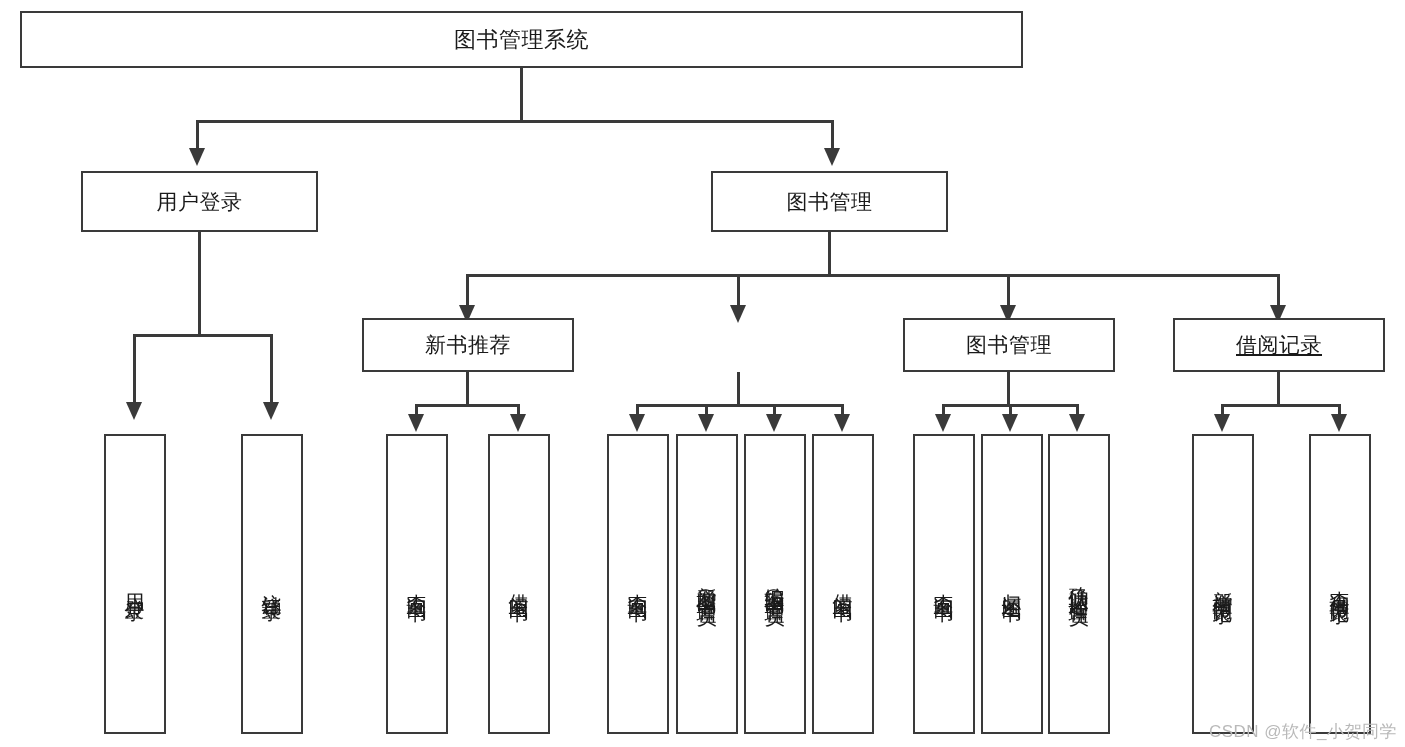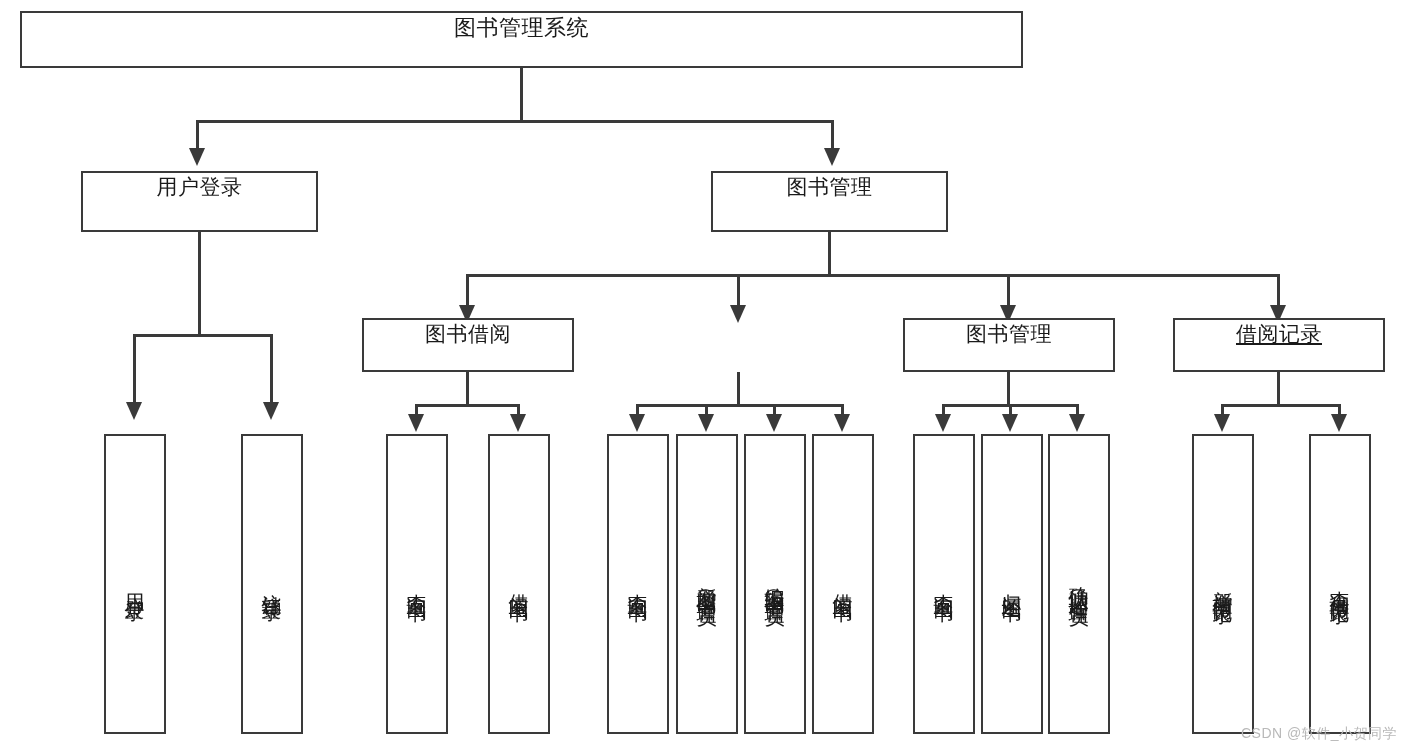--- a/index.html
+++ b/index.html
@@ -16,20 +16,21 @@
     height: 747px;
     background: #ffffff;
     overflow: hidden;
   }
   .node {
     position: absolute;
     box-sizing: border-box;
     border: 2px solid #3a3a3a;
     background: #ffffff;
     display: flex;
+    align-items: center;
     justify-content: center;
     color: #1a1a1a;
   }
   .node.h {
     font-size: 21px;
     letter-spacing: 0.5px;
   }
   .node.v {
     font-size: 20px;
   }
@@ -56,21 +57,21 @@
     width: 0;
     height: 0;
     border-left: 8px solid transparent;
     border-right: 8px solid transparent;
     border-top: 18px solid #3a3a3a;
   }
   #watermark {
     position: absolute;
     right: 8px;
     bottom: 4px;
-    font-size: 14px;
+    font-size: 17px;
     color: #b9b9b9;
     white-space: nowrap;
     letter-spacing: 0.5px;
     margin-left: 46px;
   }
 </style>
 </head>
 <body>
 
 <div id="canvas">
@@ -108,21 +109,21 @@
   <div class="ln vline" style="left:466px; top:274px; width:3px; height:34px;"></div>
   <div class="arrow" style="left:459px; top:305px;"></div>
   <div class="ln vline" style="left:737px; top:274px; width:3px; height:34px;"></div>
   <div class="arrow" style="left:730px; top:305px;"></div>
   <div class="ln vline" style="left:1007px; top:274px; width:3px; height:34px;"></div>
   <div class="arrow" style="left:1000px; top:305px;"></div>
   <div class="ln vline" style="left:1277px; top:274px; width:3px; height:34px;"></div>
   <div class="arrow" style="left:1270px; top:305px;"></div>
 
   <div class="node h" style="left:362px; top:318px; width:212px; height:54px;">
-    <span>图书借阅</span>
+    <span>新书推荐</span>
   </div>
   <div class="node h" style="left:903px; top:318px; width:212px; height:54px;">
     <span>图书管理</span>
   </div>
   <div class="node h" style="left:1173px; top:318px; width:212px; height:54px;text-decoration:underline;">
     <span>借阅记录</span>
   </div>
 
   <div class="ln vline" style="left:466px; top:372px; width:3px; height:34px;"></div>
   <div class="ln hline" style="left:415px; top:404px; width:105px; height:3px;"></div>

